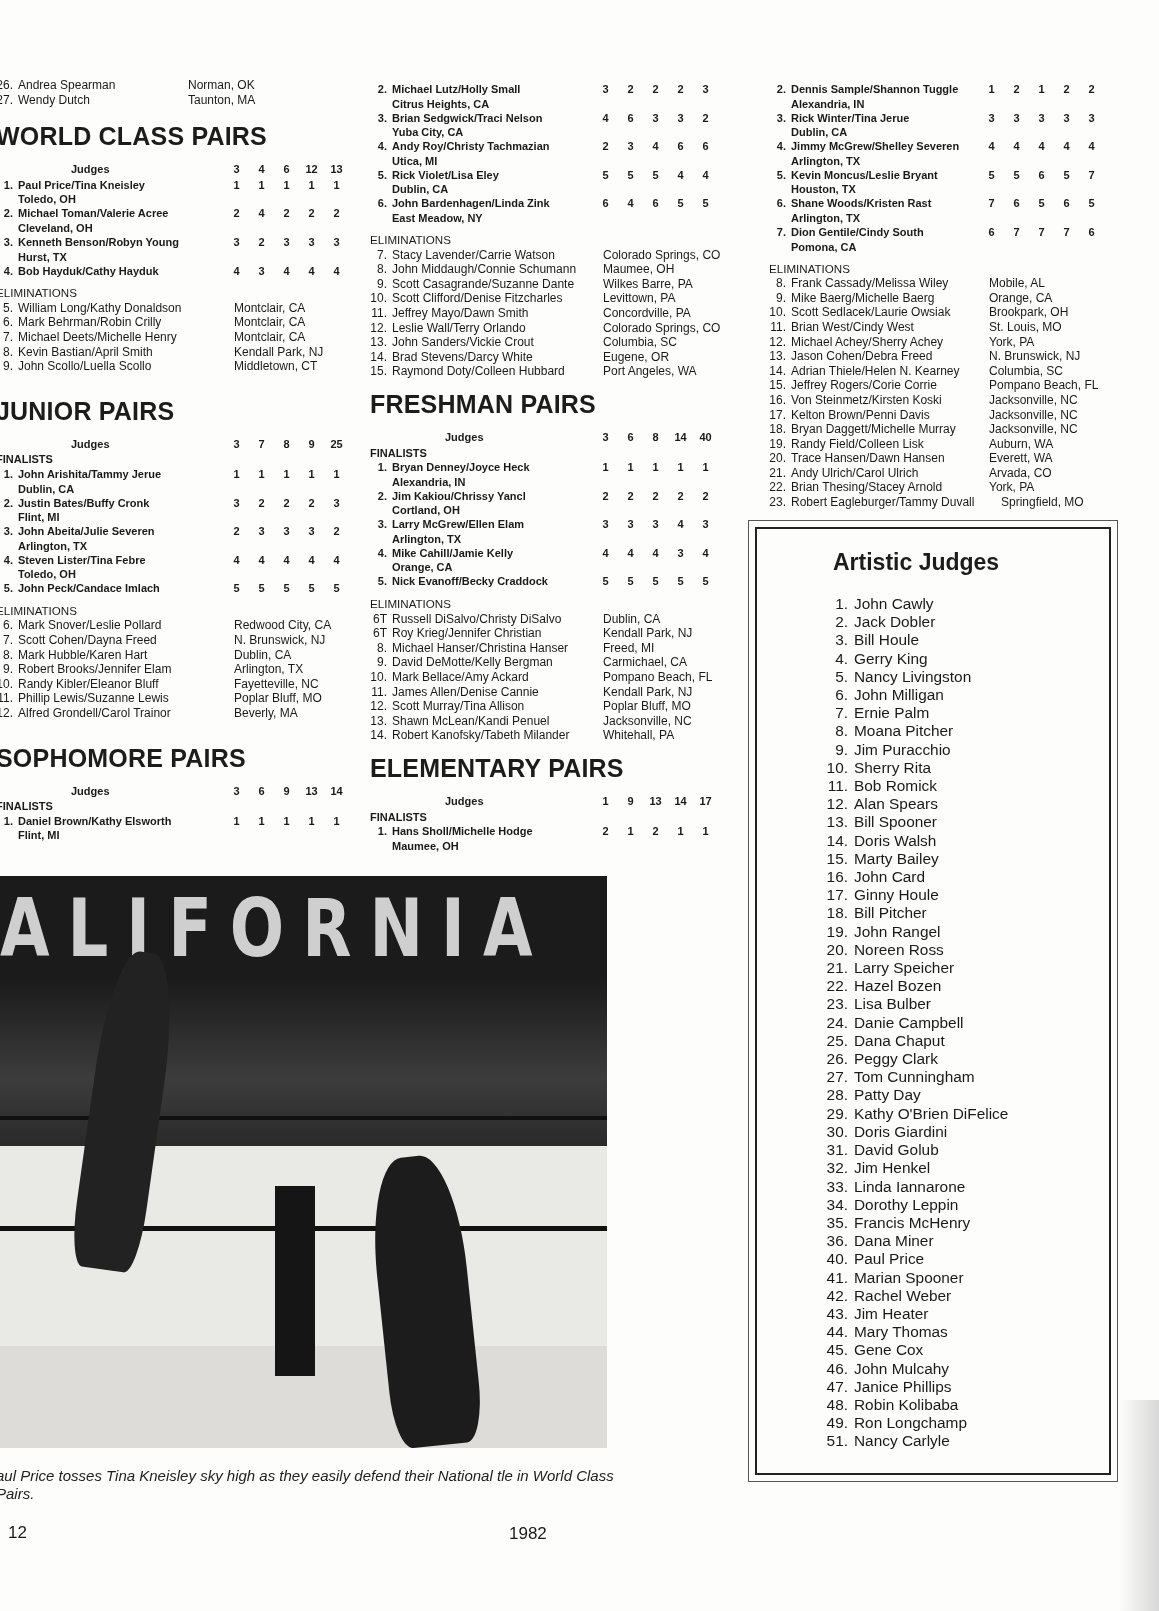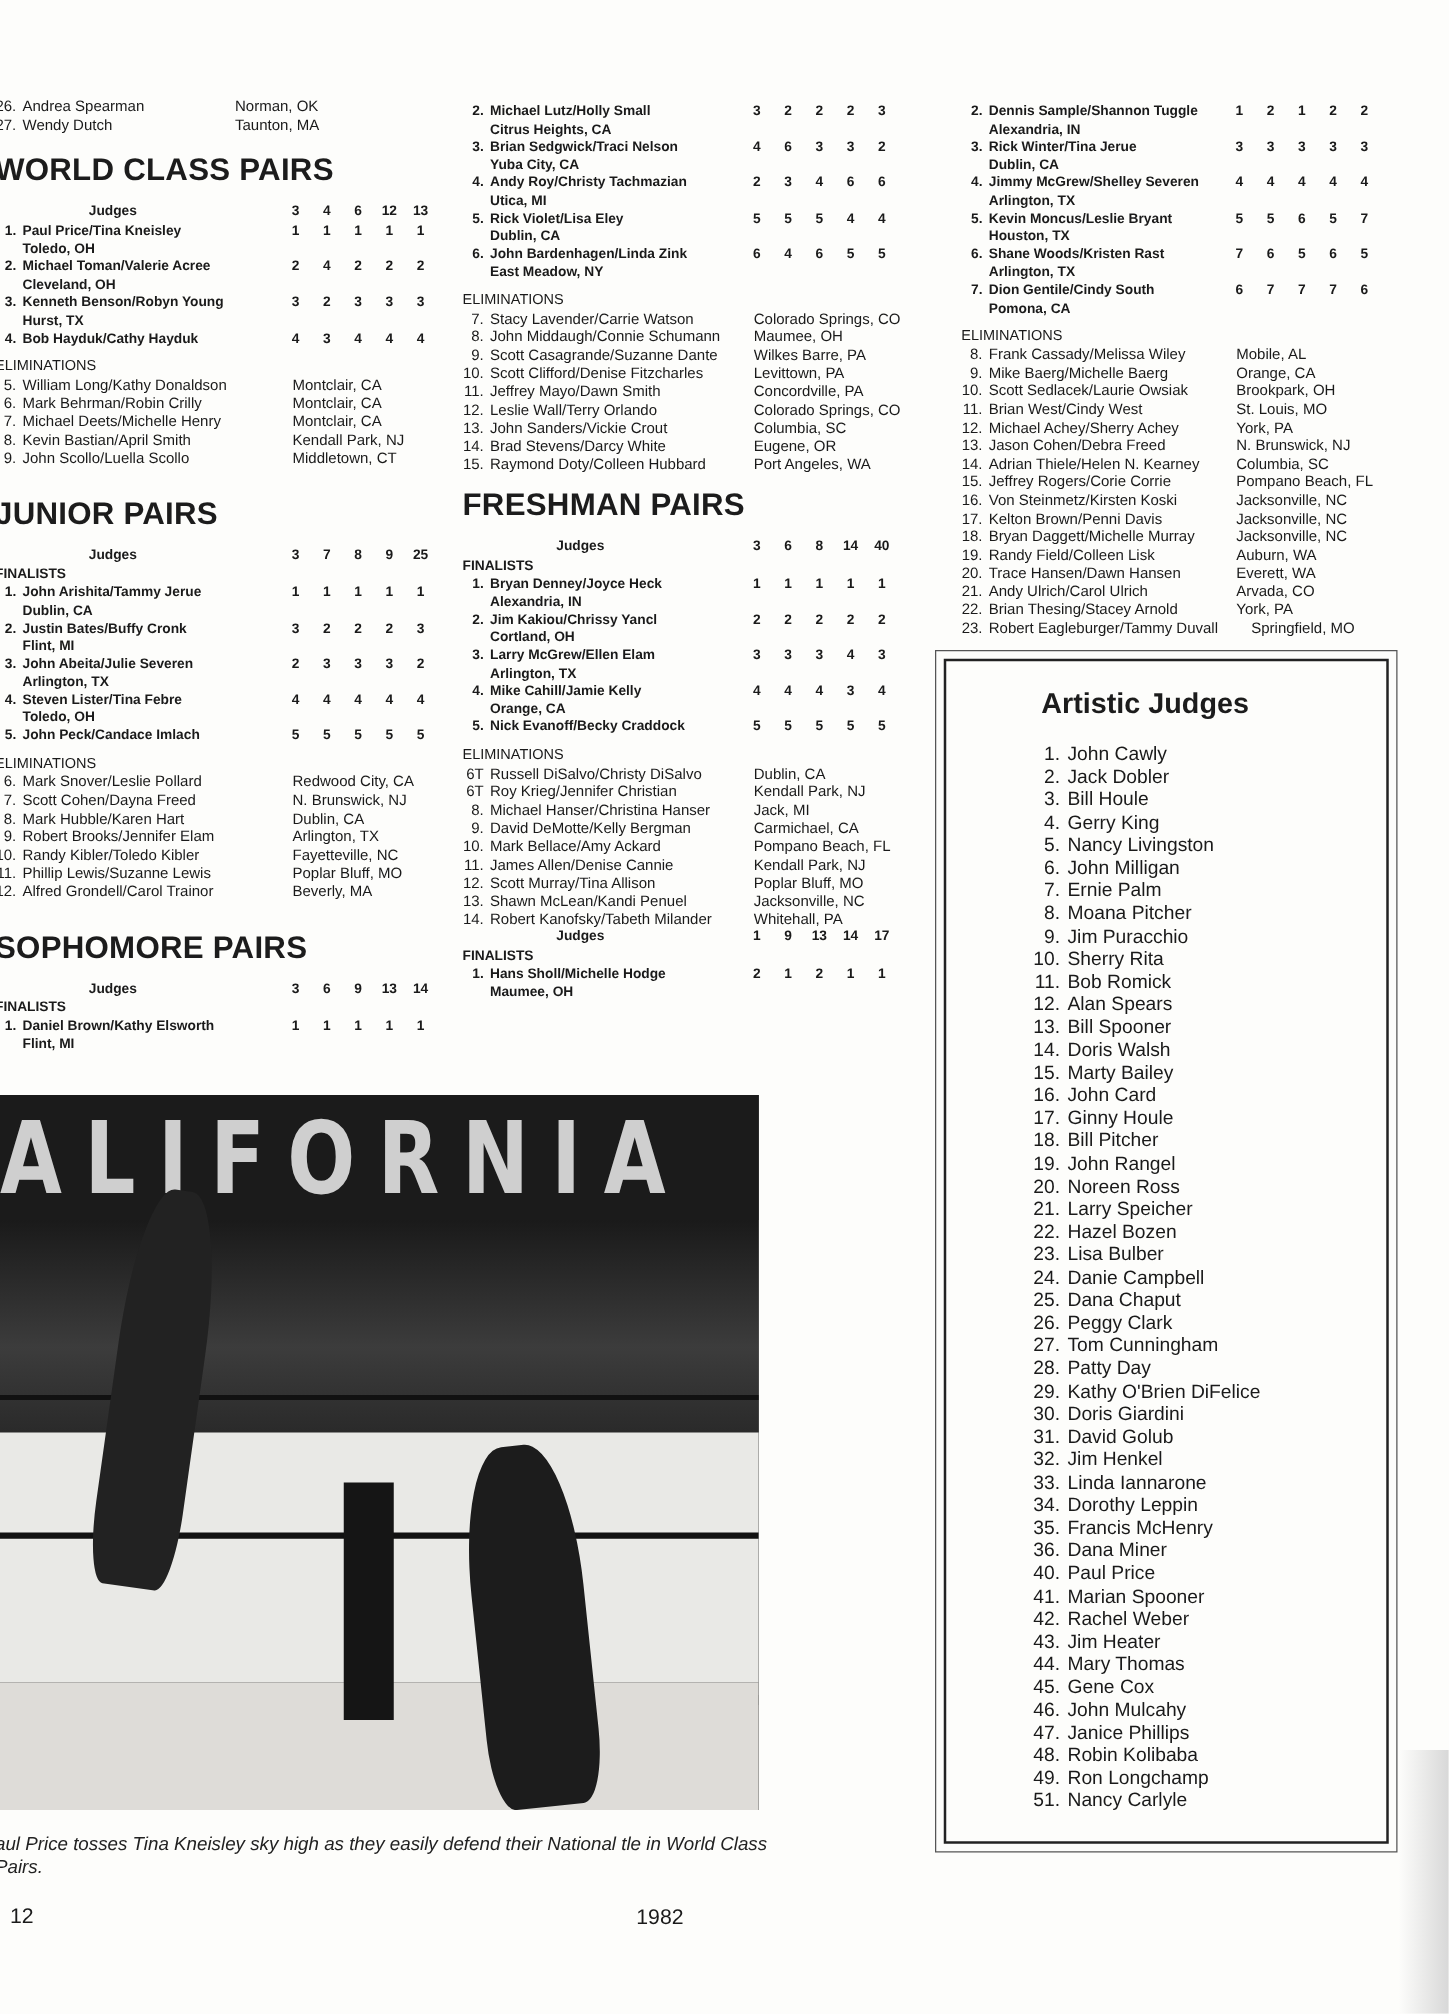--- a/index.html
+++ b/index.html
@@ -163,21 +163,21 @@
           <span>5</span>
           <span>5</span>
           <span>5</span>
         </div></div>
       <div class="gap"></div>
       <div class="label">ELIMINATIONS</div>
       <div class="row line plain"><span class="num">6.</span><span class="name">Mark Snover/Leslie Pollard</span><span class="loc" style="left: 238px;">Redwood City, CA</span></div>
       <div class="row line plain"><span class="num">7.</span><span class="name">Scott Cohen/Dayna Freed</span><span class="loc" style="left: 238px;">N. Brunswick, NJ</span></div>
       <div class="row line plain"><span class="num">8.</span><span class="name">Mark Hubble/Karen Hart</span><span class="loc" style="left: 238px;">Dublin, CA</span></div>
       <div class="row line plain"><span class="num">9.</span><span class="name">Robert Brooks/Jennifer Elam</span><span class="loc" style="left: 238px;">Arlington, TX</span></div>
-      <div class="row line plain"><span class="num">10.</span><span class="name">Randy Kibler/Toledo Kibler</span><span class="loc" style="left: 238px;">Fayetteville, NC</span></div>
+      <div class="row line plain"><span class="num">10.</span><span class="name">Randy Kibler/Eleanor Bluff</span><span class="loc" style="left: 238px;">Fayetteville, NC</span></div>
       <div class="row line plain"><span class="num">11.</span><span class="name">Phillip Lewis/Suzanne Lewis</span><span class="loc" style="left: 238px;">Poplar Bluff, MO</span></div>
       <div class="row line plain"><span class="num">12.</span><span class="name">Alfred Grondell/Carol Trainor</span><span class="loc" style="left: 238px;">Beverly, MA</span></div>
     </div>
   <div class="h" style="margin-top:22px">SOPHOMORE PAIRS</div>
   <div id="sec-soph">
       <div class="judges-head">
         <span class="lbl" style="left: 75px;">Judges</span>
         <div class="scores" style="left: 228px;">
           <span>3</span>
           <span>6</span>
@@ -301,28 +301,29 @@
           <span>5</span>
           <span>5</span>
           <span>5</span>
           <span>5</span>
           <span>5</span>
         </div></div>
       <div class="gap"></div>
       <div class="label">ELIMINATIONS</div>
       <div class="row line plain"><span class="num">6T</span><span class="name">Russell DiSalvo/Christy DiSalvo</span><span class="loc" style="left: 233px;">Dublin, CA</span></div>
       <div class="row line plain"><span class="num">6T</span><span class="name">Roy Krieg/Jennifer Christian</span><span class="loc" style="left: 233px;">Kendall Park, NJ</span></div>
-      <div class="row line plain"><span class="num">8.</span><span class="name">Michael Hanser/Christina Hanser</span><span class="loc" style="left: 233px;">Jack, MI</span></div>
+      <div class="row line plain"><span class="num">8.</span><span class="name">Michael Hanser/Christina Hanser</span><span class="loc" style="left: 233px;">Freed, MI</span></div>
       <div class="row line plain"><span class="num">9.</span><span class="name">David DeMotte/Kelly Bergman</span><span class="loc" style="left: 233px;">Carmichael, CA</span></div>
       <div class="row line plain"><span class="num">10.</span><span class="name">Mark Bellace/Amy Ackard</span><span class="loc" style="left: 233px;">Pompano Beach, FL</span></div>
       <div class="row line plain"><span class="num">11.</span><span class="name">James Allen/Denise Cannie</span><span class="loc" style="left: 233px;">Kendall Park, NJ</span></div>
       <div class="row line plain"><span class="num">12.</span><span class="name">Scott Murray/Tina Allison</span><span class="loc" style="left: 233px;">Poplar Bluff, MO</span></div>
       <div class="row line plain"><span class="num">13.</span><span class="name">Shawn McLean/Kandi Penuel</span><span class="loc" style="left: 233px;">Jacksonville, NC</span></div>
       <div class="row line plain"><span class="num">14.</span><span class="name">Robert Kanofsky/Tabeth Milander</span><span class="loc" style="left: 233px;">Whitehall, PA</span></div>
     </div>
+  <div class="h" style="margin-top:10px">ELEMENTARY PAIRS</div>
   <div id="sec-elem">
       <div class="judges-head">
         <span class="lbl" style="left: 75px;">Judges</span>
         <div class="scores" style="left: 223px;">
           <span>1</span>
           <span>9</span>
           <span>13</span>
           <span>14</span>
           <span>17</span>
         </div>

